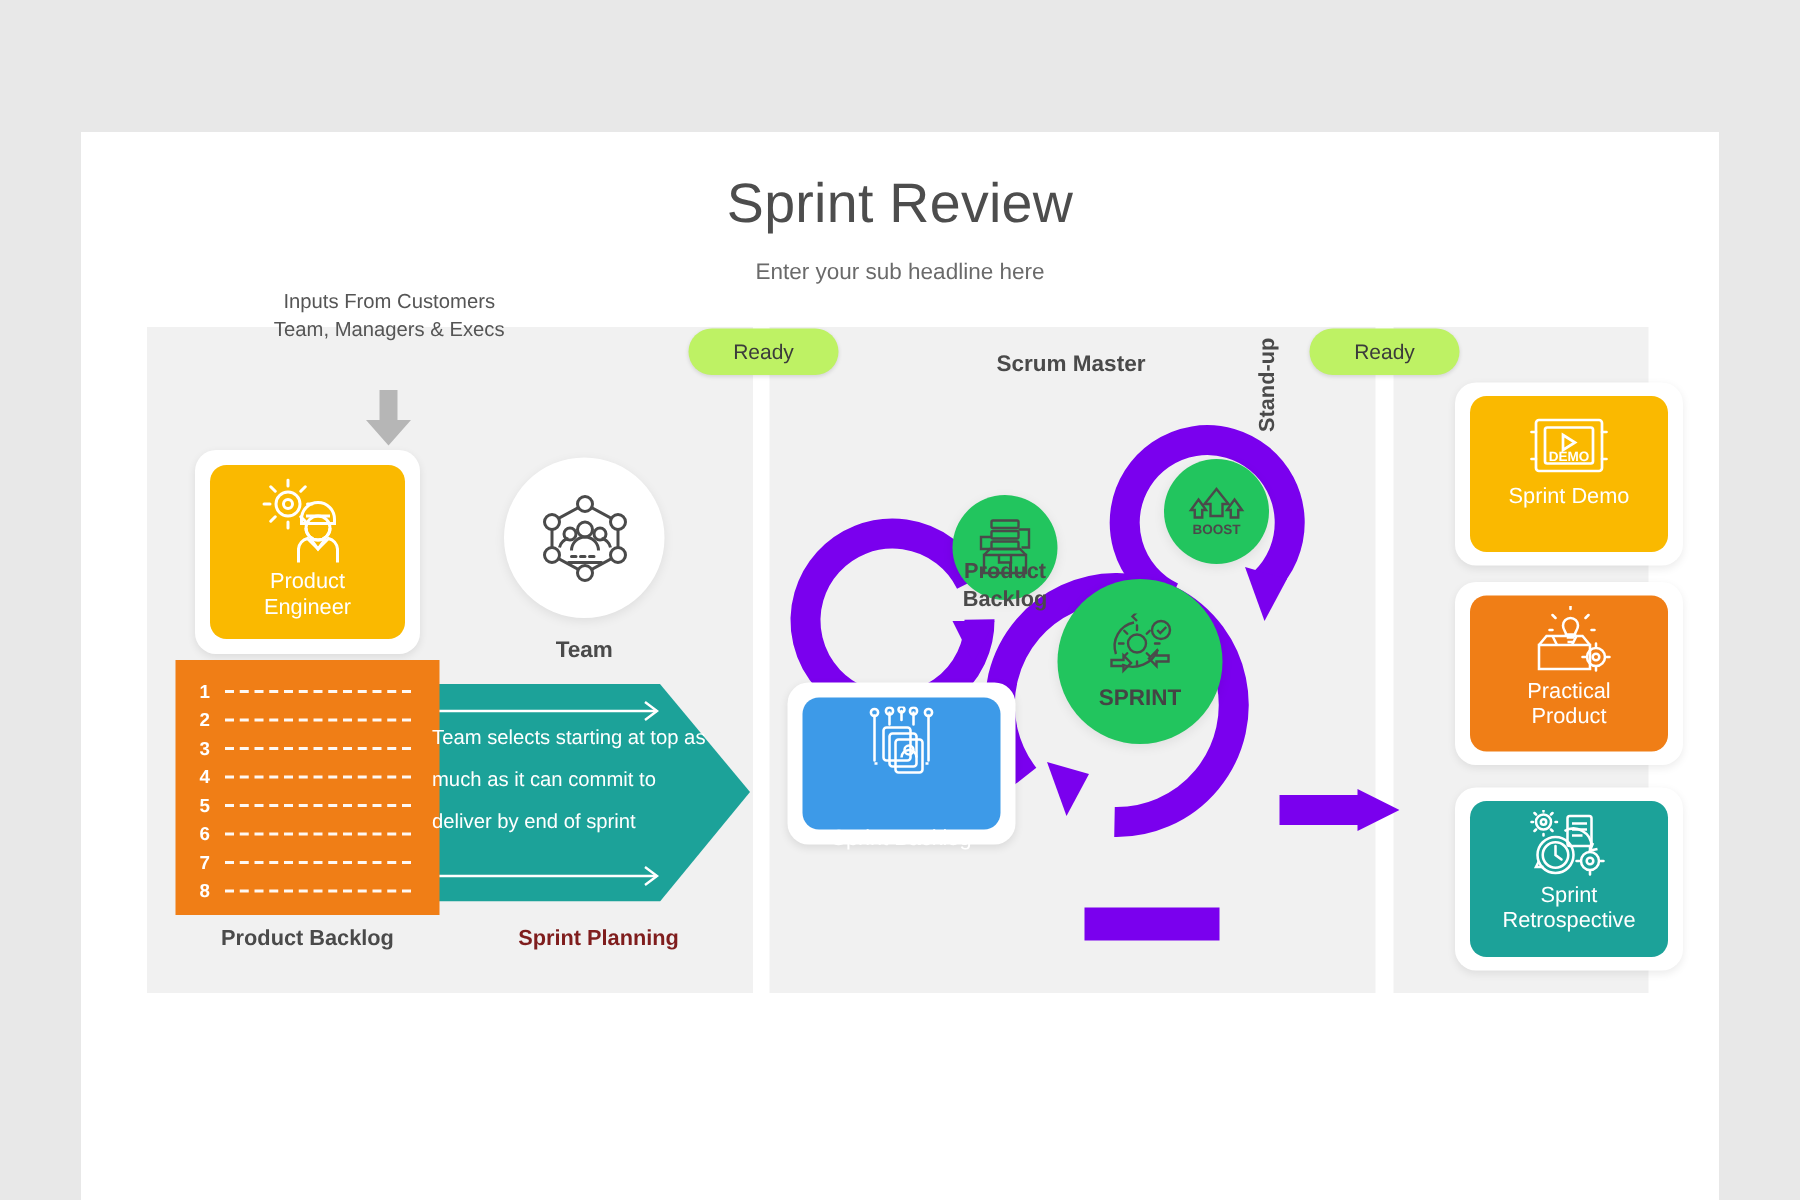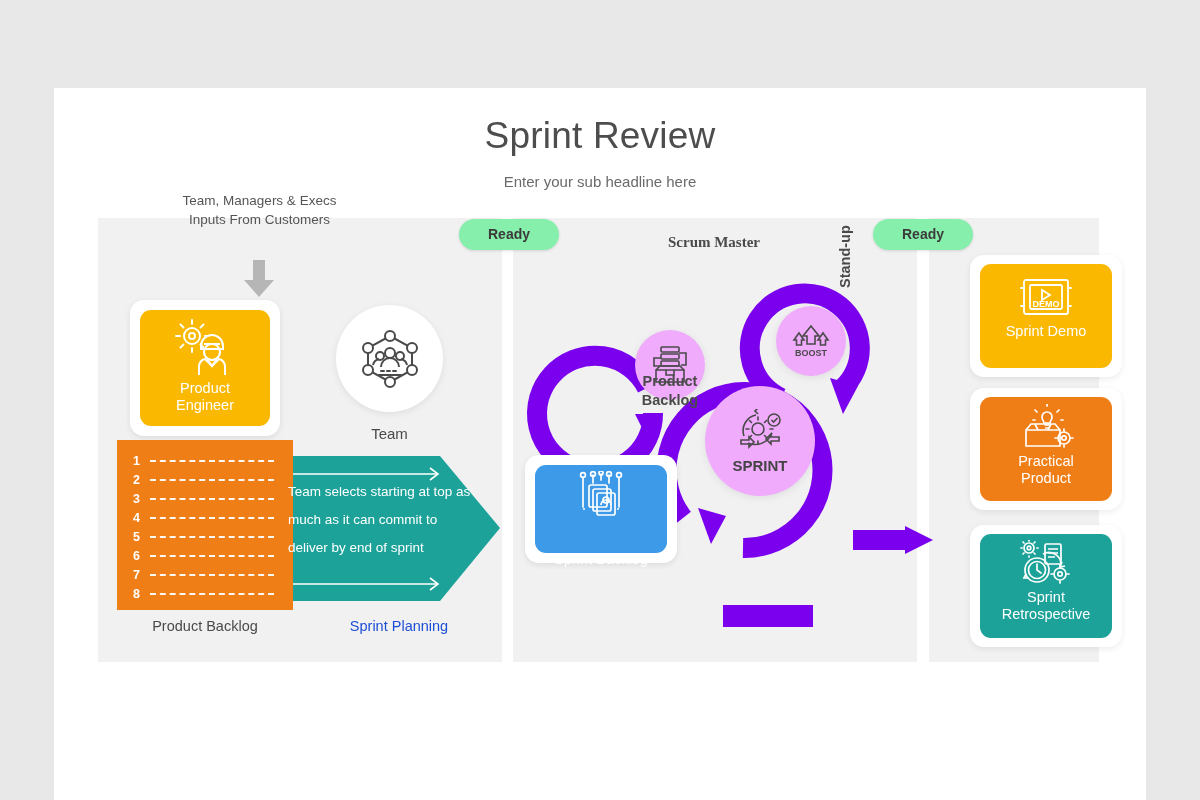--- a/index.html
+++ b/index.html
@@ -24,22 +24,22 @@
   }
   
   .panel{position:absolute;background:#f1f1f1;}
   #panel-left  {left:44px; top:130px;width:404px;height:444px;}
   #panel-mid   {left:459px;top:130px;width:404px;height:444px;}
   #panel-right {left:875px;top:130px;width:170px;height:444px;}
 
   
   .ready-pill{
     position:absolute;height:31px;line-height:31px;width:100px;
-    background:#86efac;border-radius:16px;text-align:center;
-    font-size:14px;font-weight:bold;color:#3b3b3b;
+    background:#bef264;border-radius:16px;text-align:center;
+    font-size:14px;font-weight:normal;color:#3b3b3b;
     box-shadow:0 1px 3px rgba(0,0,0,.13);
   }
   #ready-1{left:405px;top:131px;}
   #ready-2{left:819px;top:131px;}
 
   
   .inputs-label{
     position:absolute;left:78px;top:103px;width:255px;text-align:center;
     font-size:13.5px;color:#555;line-height:19px;
   }
@@ -59,55 +59,55 @@
     margin-top:3px;color:#fff;font-size:14.5px;line-height:17px;text-align:center;
   }
 
   .team-circle{
     position:absolute;left:282px;top:217px;width:107px;height:107px;border-radius:50%;
     background:#fff;box-shadow:0 2px 7px rgba(0,0,0,.08);
     display:flex;align-items:center;justify-content:center;
   }
   .team-label{
     position:absolute;left:282px;top:337px;width:107px;text-align:center;
-    font-size:15px;font-weight:normal;color:#4a4a4a;
+    font-size:15px;font-weight:bold;color:#4a4a4a;
   }
 
   .backlog-box{
     position:absolute;left:63px;top:352px;width:176px;height:170px;background:#f07e16;
   }
   .backlog-row{
     position:absolute;left:16px;height:14px;display:flex;align-items:center;
   }
   .backlog-num{color:#fff;font-size:12.5px;font-weight:bold;width:13px;}
   .backlog-dash{
     width:124px;border-top:2px dashed #ffffff;margin-left:4px;opacity:.95;
   }
   .backlog-caption{
     position:absolute;left:43px;top:530px;width:216px;text-align:center;
-    font-size:14.5px;font-weight:normal;color:#4a4a4a;
+    font-size:14.5px;font-weight:bold;color:#4a4a4a;
   }
 
   .arrow-teal{position:absolute;left:206px;top:368px;}
   .arrow-teal-text{
     position:absolute;left:234px;top:390px;width:200px;
     color:#fff;font-size:13.5px;line-height:28px;
   }
   .sp-caption{
     position:absolute;left:255px;top:530px;width:180px;text-align:center;
-    font-size:14.5px;font-weight:normal;color:#1d4ed8;
+    font-size:14.5px;font-weight:bold;color:#7f1d1d;
   }
 
   
   .scrum-label{
     position:absolute;left:560px;top:146px;width:200px;text-align:center;
-    font-size:15px;font-weight:bold;color:#4a4a4a;font-family:Liberation Serif, serif;
+    font-size:15px;font-weight:bold;color:#4a4a4a;
   }
   .circ{
-    position:absolute;border-radius:50%;background:#f0abfc;
+    position:absolute;border-radius:50%;background:#22c55e;
     box-shadow:0 2px 8px rgba(0,0,0,.08);
     display:flex;flex-direction:column;align-items:center;justify-content:center;
   }
   #circle-pb   {left:581px;top:242px;width:70px;height:70px;}
   #circle-boost{left:722px;top:218px;width:70px;height:70px;}
   #circle-sprint{left:651px;top:298px;width:110px;height:110px;}
   .pb-label{
     position:absolute;left:501px;top:284px;width:230px;text-align:center;
     font-size:14.5px;font-weight:bold;color:#4a4a4a;line-height:19px;
   }
@@ -155,22 +155,22 @@
   <div class="subtitle">Enter your sub headline here</div>
 
   <div class="panel" id="panel-left"></div>
   <div class="panel" id="panel-mid"></div>
   <div class="panel" id="panel-right"></div>
 
   <div class="ready-pill" id="ready-1">Ready</div>
   <div class="ready-pill" id="ready-2">Ready</div>
 
   <div class="inputs-label">
+    <div>Inputs From Customers</div>
     <div>Team, Managers &amp; Execs</div>
-    <div>Inputs From Customers</div>
   </div>
 
   <div class="down-arrow">
     <svg width="36" height="38" viewBox="0 0 36 38">
       <path d="M12 0 h12 v20 h9 L18 37 L3 20 h9 Z" fill="#b6b6b6"></path>
     </svg>
   </div>
 
   <div class="pe-wrap">
     <div class="pe-card">

